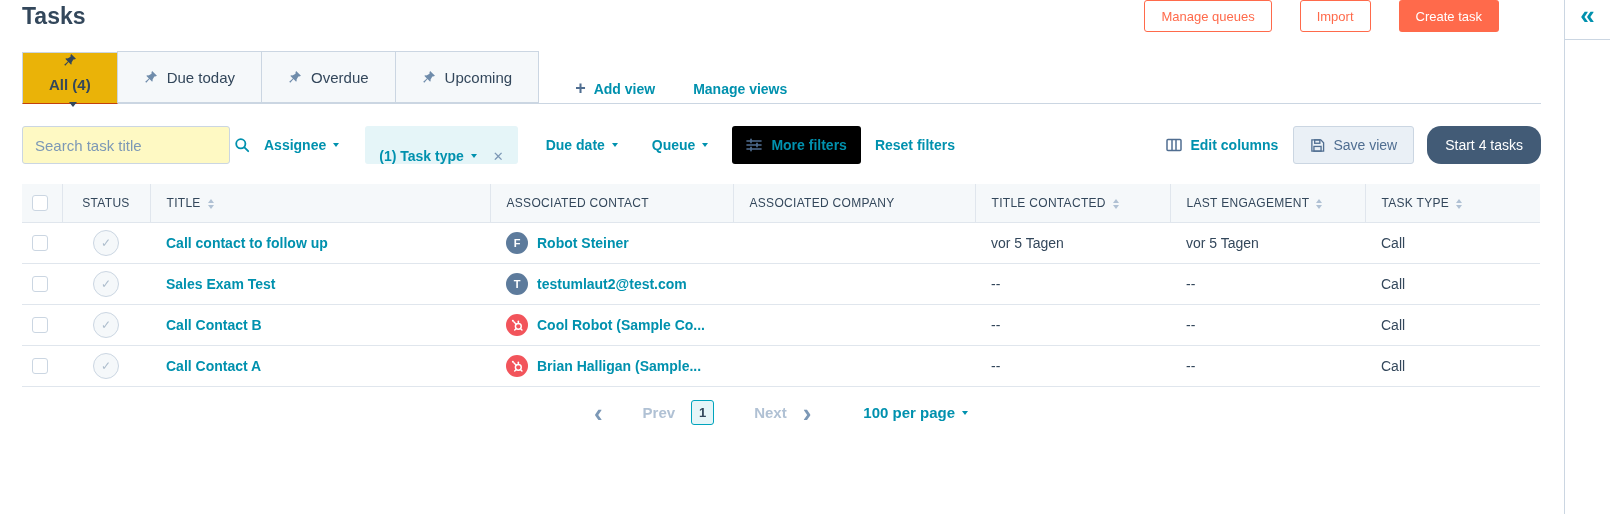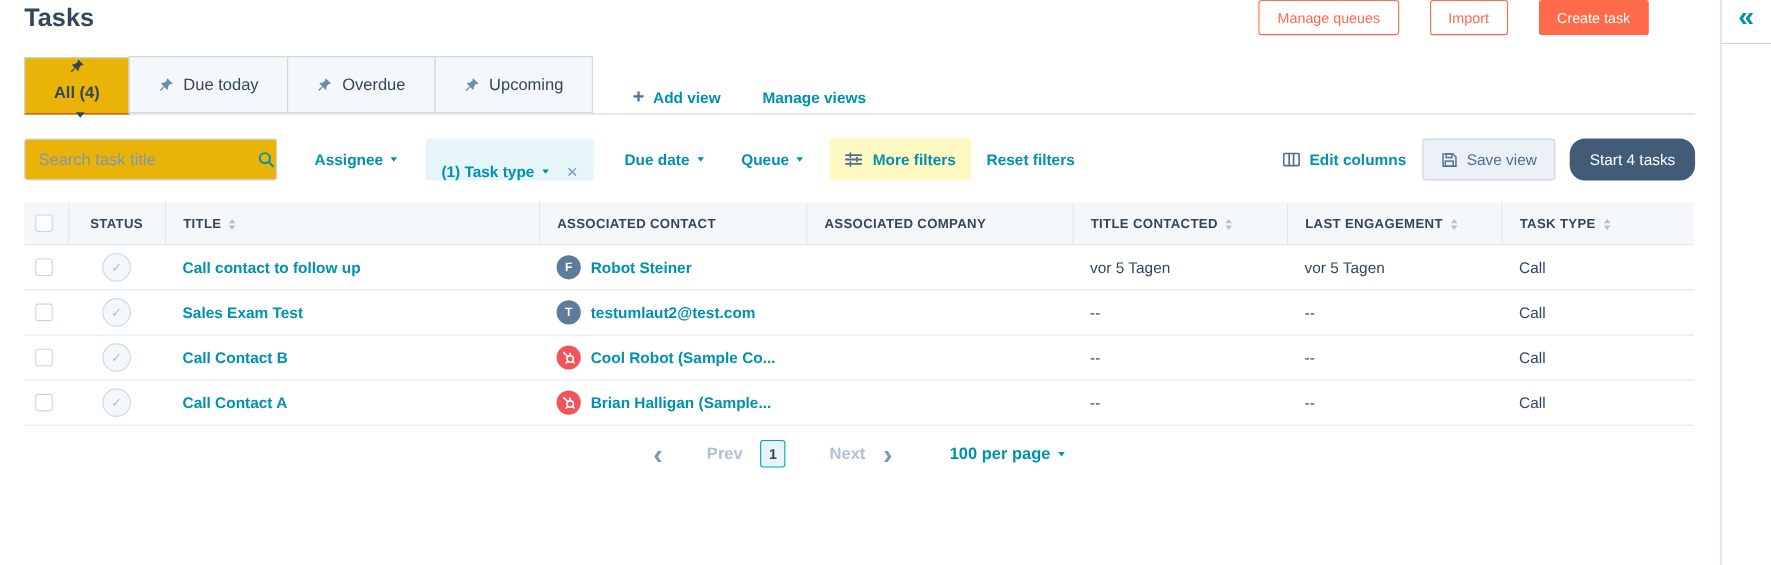--- a/index.html
+++ b/index.html
@@ -40,48 +40,48 @@
   .plus-glyph { color:#506e91; font-size:18px; font-weight:bold; }
   .teal-link { color:#0091ae; font-size:14px; font-weight:bold; cursor:pointer; }
 
   
   .caret { display:inline-block; width:0; height:0; border-left:4px solid transparent;
     border-right:4px solid transparent; border-top:5px solid currentColor; margin-left:7px; }
   .caret.small { border-left-width:3.5px; border-right-width:3.5px; border-top-width:4.5px; }
 
   
   .filters { display:flex; align-items:center; margin-top:22px; }
-  .search-box { width:230px; height:38px; border:1px solid #cbd6e2; border-radius:3px;
-    display:flex; align-items:center; padding:0 12px; background:#eab308; }
+  .search-box { width:208px; height:38px; border:1px solid #cbd6e2; border-radius:3px;
+    display:flex; align-items:center; padding:0 12px; background:#fef9c3; }
   .search-box input { flex:1; border:none; outline:none; font-size:15px; color:#33475b;
     font-family:"Liberation Sans", sans-serif; background:transparent; }
   .search-box input::placeholder { color:#7c98b6; }
   .search-ic { width:16px; height:16px; flex:0 0 auto; cursor:pointer; }
 
   .f-drop { display:flex; align-items:center; color:#0091ae; font-size:14px; font-weight:bold;
     cursor:pointer; white-space:nowrap; }
   .f-gap { margin-left:34px; }
   .pill { display:flex; align-items:flex-end; background:#e5f5f8; border-radius:3px; height:38px;
     padding:0 14px; margin-left:26px; }
   .pill .x { margin-left:16px; color:#7c98b6; font-size:13px; cursor:pointer; font-weight:normal; }
-  .pill-btn { display:flex; align-items:center; gap:9px; background:#fef9c3; border-radius:3px;
+  .pill-btn { display:flex; align-items:center; gap:9px; background:#000000; border-radius:3px;
     height:38px; padding:0 14px; margin-left:24px; color:#0091ae; font-size:14px; font-weight:bold; cursor:pointer; }
   .reset { margin-left:14px; }
 
   .filters-right { margin-left:auto; display:flex; align-items:center; gap:13px; }
   .edit-cols { display:flex; align-items:center; gap:8px; color:#0091ae; font-size:14px;
     font-weight:bold; cursor:pointer; margin-right:2px; }
   .btn-gray { height:38px; background:#eaf0f6; border:1px solid #cbd6e2; color:#506e91;
     font-size:14px; display:flex; align-items:center; gap:8px; padding:0 16px; border-radius:3px; cursor:pointer; }
   .btn-dark { height:38px; background:#425b76; color:#fff; font-size:14px; font-weight:500;
     display:flex; align-items:center; padding:0 18px; border-radius:14px; cursor:pointer; }
 
   
   table { width:1518px; margin-top:20px; border-collapse:collapse; table-layout:fixed; }
-  thead th { background:#f5f8fa; height:38px; font-size:12px; font-weight:bold; letter-spacing:.3px;
+  thead th { background:#f5f8fa; height:38px; font-size:12px; font-weight:normal; letter-spacing:.3px;
     color:#33475b; text-align:left; padding:0 16px; border-right:1px solid #e0e6ed; white-space:nowrap; }
   thead th:last-child { border-right:none; }
   thead th.c-check { padding:0 0 0 10px; }
   thead th.c-status { text-align:center; }
   tbody td { height:40px; border-bottom:1px solid #e0e6ed; font-size:14px; color:#33475b;
     padding:0 16px; white-space:nowrap; overflow:hidden; }
   tbody tr:first-child td { border-top:1px solid #e0e6ed; }
   tbody td.c-check { padding:0 0 0 10px; }
   tbody td.c-status { text-align:center; }
   .chk { width:16px; height:16px; border:1px solid #cbd6e2; border-radius:3px; background:#fff;

